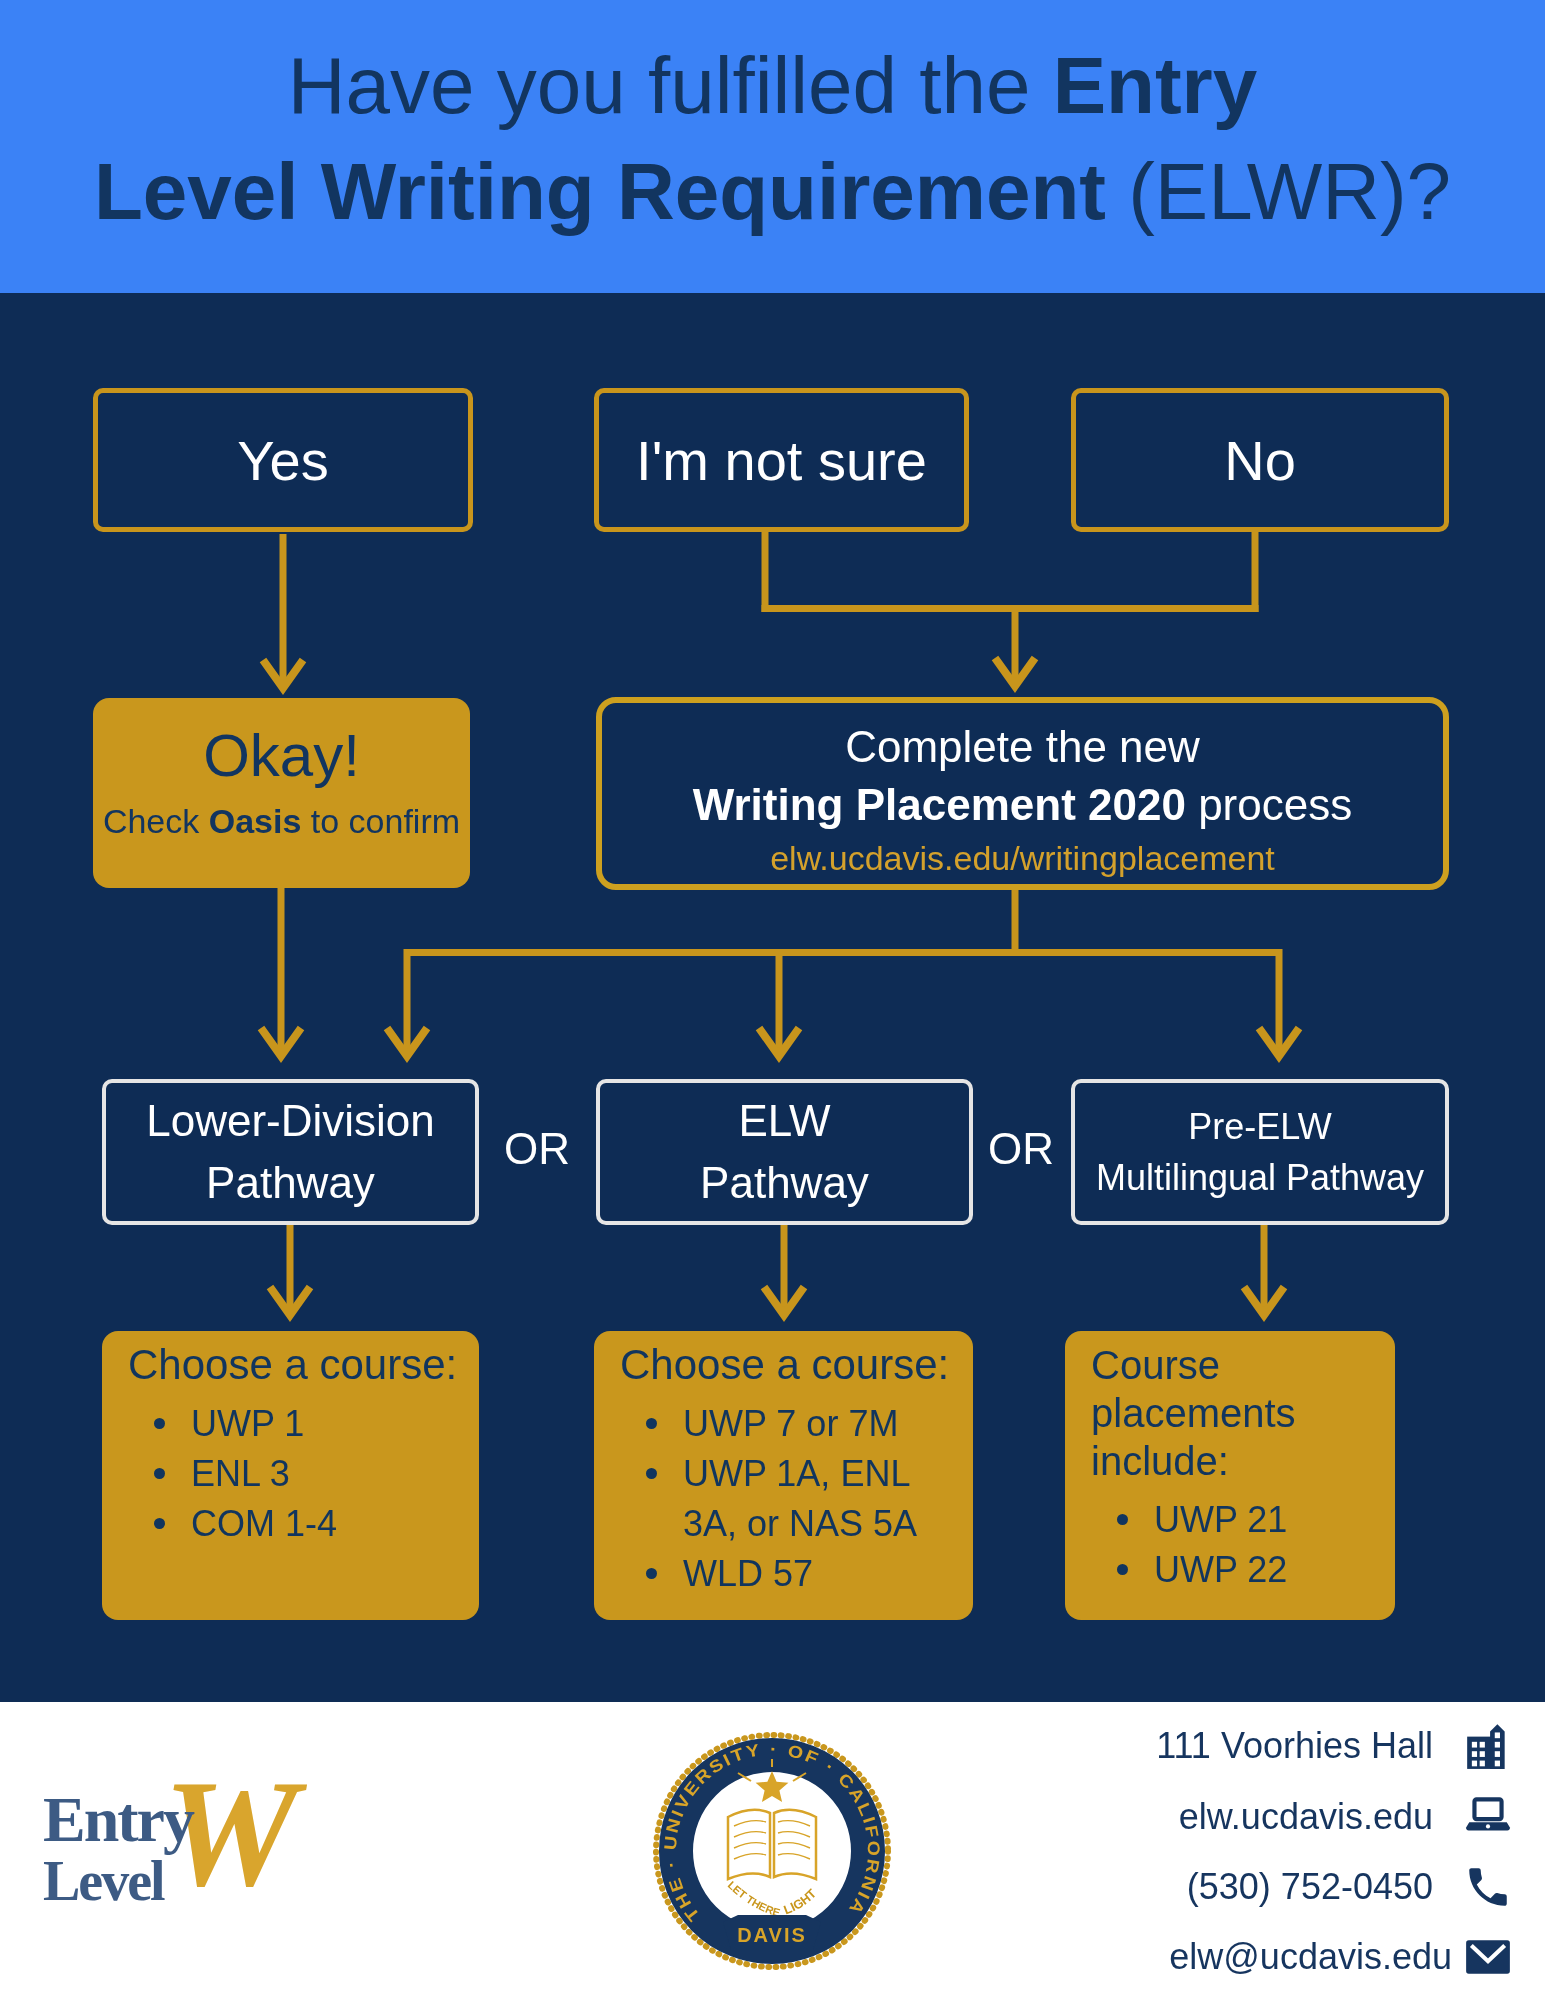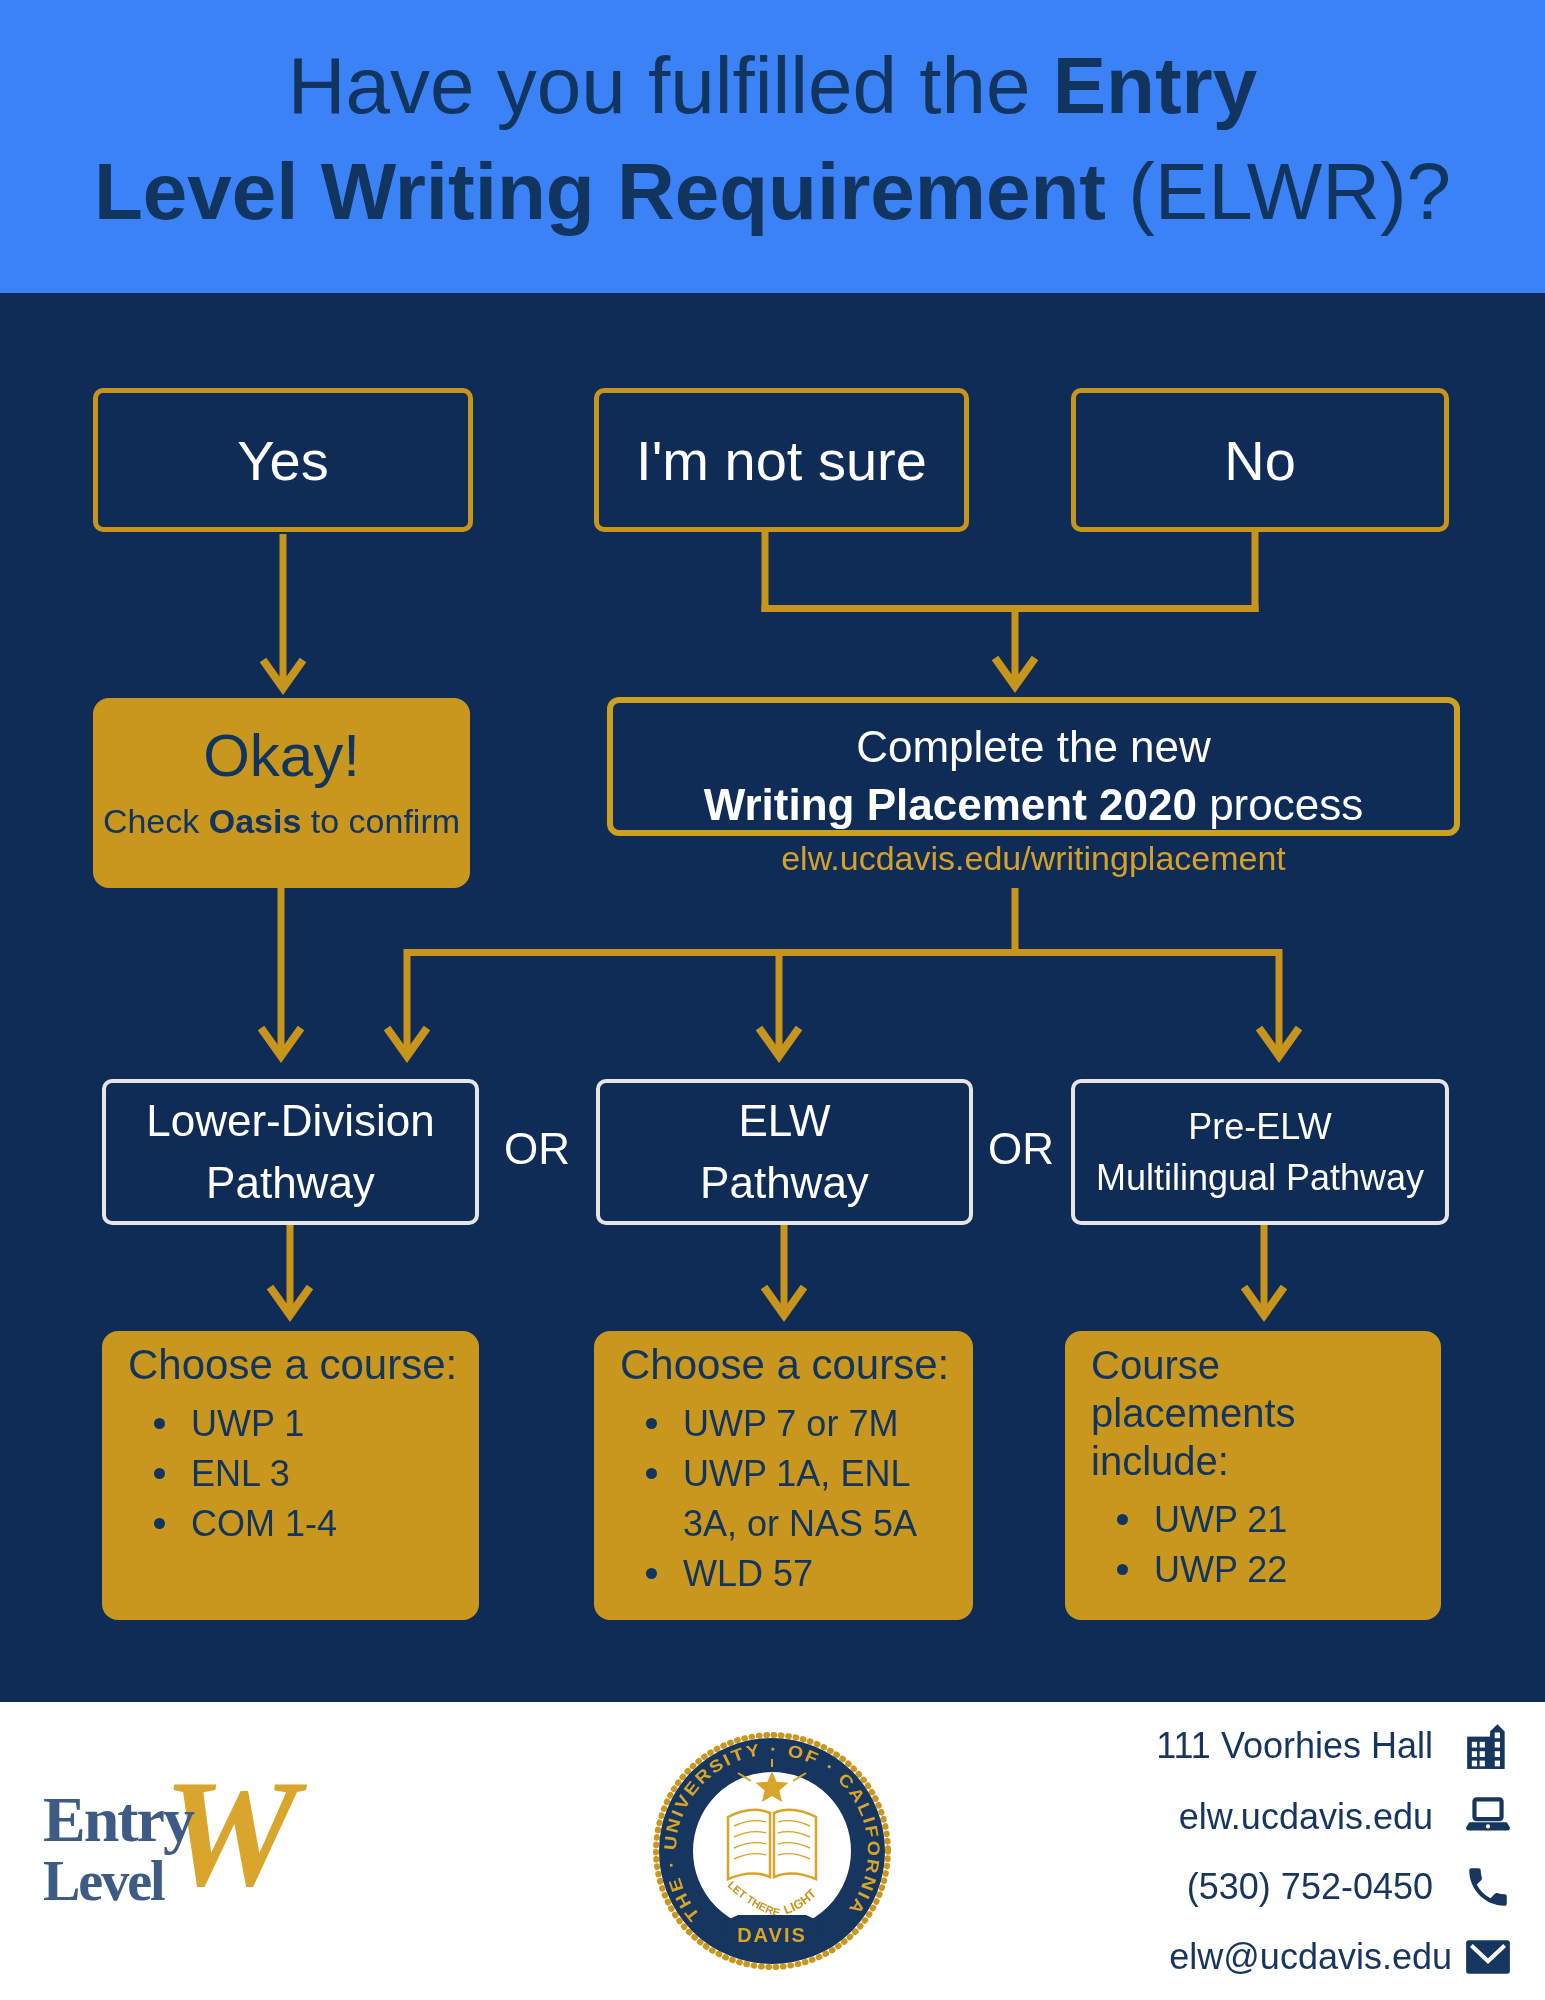--- a/index.html
+++ b/index.html
@@ -21,23 +21,23 @@
   #box-yes{left:93px;width:380px;}
   #box-notsure{left:594px;width:375px;}
   #box-no{left:1071px;width:378px;}
 
   .okay-box{position:absolute;left:93px;top:698px;width:377px;height:190px;background:#c9971d;
     border-radius:16px;color:#123560;text-align:center;box-sizing:border-box;}
   .okay-title{padding-top:26px;font-size:60px;line-height:64px;}
   .okay-note{margin-top:14px;font-size:34px;line-height:38px;}
   .okay-note b{font-weight:700;}
 
-  .complete-box{position:absolute;left:596px;top:697px;width:853px;height:139px;
-    border:6px solid #cda01f;border-radius:12px;box-sizing:border-box;color:#ffffff;
-    text-align:center;margin-left:11px;}
+  .complete-box{position:absolute;left:596px;top:697px;width:853px;height:193px;
+    border:6px solid #cda01f;border-radius:20px;box-sizing:border-box;color:#ffffff;
+    text-align:center;}
   .complete-box .c1{padding-top:20px;font-size:44px;line-height:48px;}
   .complete-box .c2{margin-top:10px;font-size:44px;line-height:48px;}
   .complete-box .c2 b{font-weight:700;}
   .complete-box .clink{margin-top:10px;font-size:34px;line-height:38px;color:#d4a12c;}
 
   .pbox{position:absolute;top:1079px;height:146px;border:4px solid #e5e5e5;border-radius:10px;
     box-sizing:border-box;color:#ffffff;text-align:center;display:flex;flex-direction:column;
     justify-content:center;line-height:1.42;white-space:nowrap;}
   #pbox-1{left:102px;width:377px;font-size:44px;}
   #pbox-2{left:596px;width:377px;font-size:44px;}
@@ -45,21 +45,21 @@
 
   .or-label{position:absolute;top:1124px;height:56px;color:#ffffff;font-size:44px;
     transform:translateX(-50%);}
   #or-1{left:537px;}
   #or-2{left:1021px;}
 
   .cbox{position:absolute;top:1331px;height:289px;background:#c9971d;border-radius:16px;
     box-sizing:border-box;color:#11355e;padding:10px 20px 0 26px;}
   #cbox-1{left:102px;width:377px;}
   #cbox-2{left:594px;width:379px;}
-  #cbox-3{left:1065px;width:376px;}
+  #cbox-3{left:1065px;width:330px;}
   .cbox .chead{font-size:42px;line-height:48px;font-weight:400;}
   #cbox-3 .chead{font-size:40px;line-height:48px;}
   .cbox ul{list-style:none;margin:10px 0 0 0;padding:0;}
   .cbox li{position:relative;font-size:36px;line-height:50px;padding-left:63px;}
   .cbox li::before{content:"";position:absolute;left:26px;top:19px;width:11px;height:11px;
     border-radius:50%;background:#11355e;}
   
   .footer{position:absolute;left:0;top:1702px;width:1545px;height:298px;background:#ffffff;}
   .logo{position:absolute;left:35px;top:1782px;width:470px;height:170px;}
   .logo .entry{position:absolute;left:8px;top:8px;font-family:"Liberation Serif","DejaVu Serif",serif;

